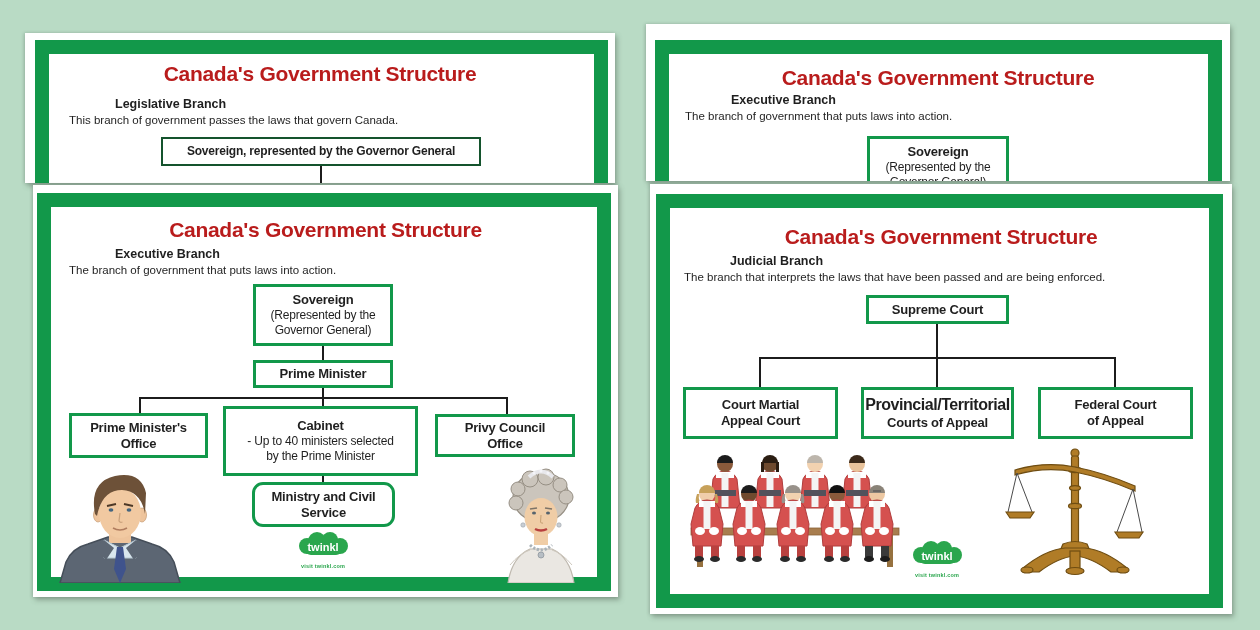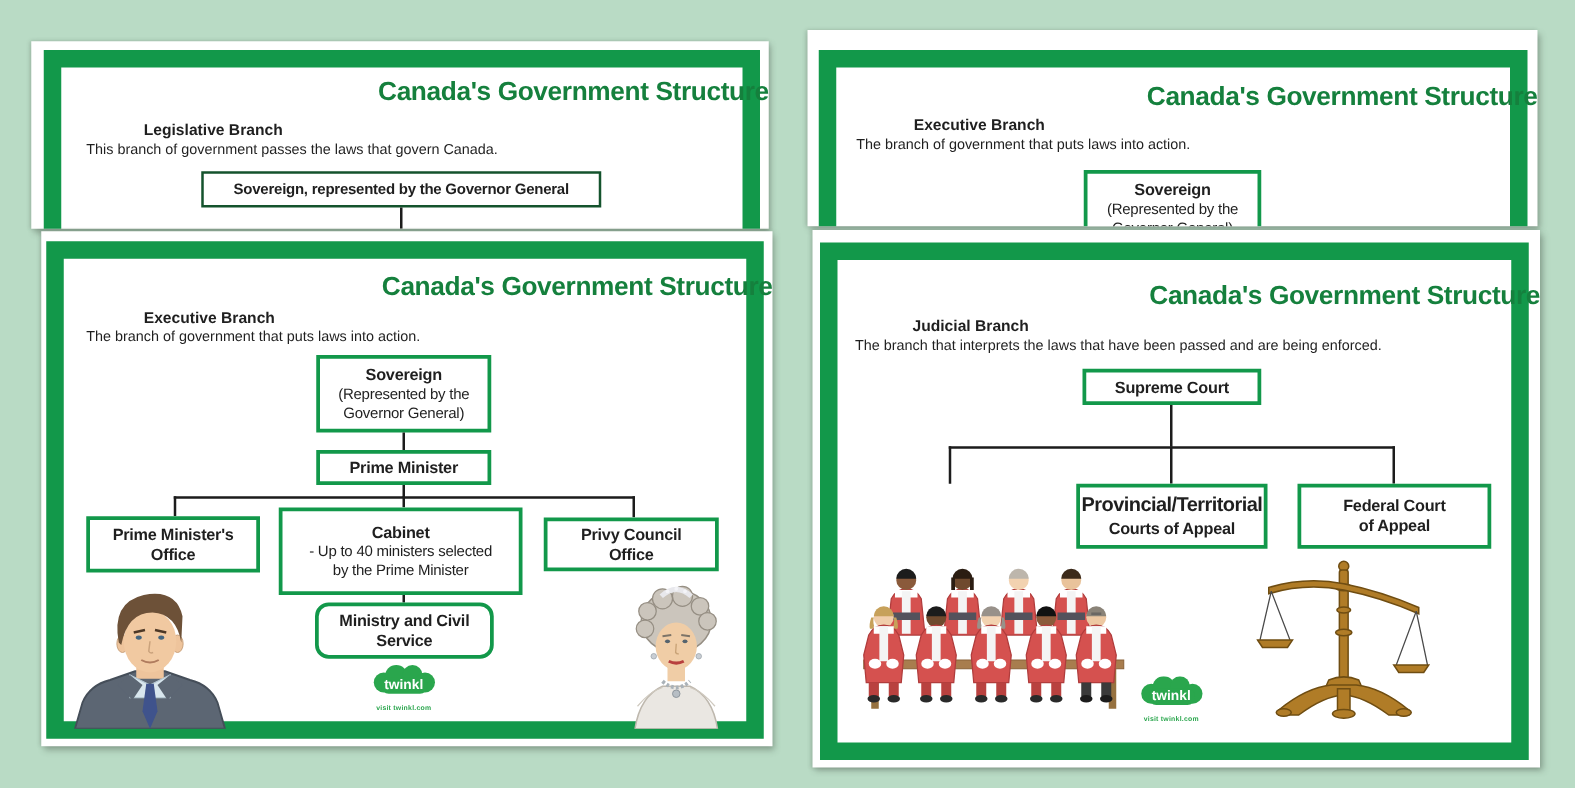--- a/index.html
+++ b/index.html
@@ -18,22 +18,22 @@
     overflow:hidden;
   }
   .z1 { z-index:1; }
   .z2 { z-index:2; }
   .frame {
     position:absolute;
     border:14px solid #12984a;
   }
   .title {
     position:absolute; left:0; right:0;
-    text-align:right;
-    color:#15803d;
+    text-align:center;
+    color:#b91c1c;
     font-weight:bold;
     font-size:21px;
     letter-spacing:-0.3px;
   }
   .branch-name {
     position:absolute;
     font-weight:bold;
     font-size:12.5px;
     white-space:nowrap;
     padding-left:46px;
@@ -210,20 +210,24 @@
   <div class="node" style="left:216px;top:111px;width:143px;height:29px;">
     <b>Supreme Court</b>
   </div>
 
   <div class="cline" style="left:286px;top:140px;width:2px;height:33px;"></div>
   <div class="cline" style="left:109px;top:173px;width:357px;height:2px;"></div>
   <div class="cline" style="left:109px;top:173px;width:2px;height:30px;"></div>
   <div class="cline" style="left:286px;top:173px;width:2px;height:30px;"></div>
   <div class="cline" style="left:464px;top:173px;width:2px;height:30px;"></div>
 
+  <div class="node" style="left:33px;top:203px;width:155px;height:52px;">
+    <b>Court Martial</b>
+    <b>Appeal Court</b>
+  </div>
   <div class="node" style="left:211px;top:203px;width:153px;height:52px;">
     <b class="tight">Provincial/Territorial</b>
     <b>Courts of Appeal</b>
   </div>
   <div class="node" style="left:388px;top:203px;width:155px;height:52px;">
     <b>Federal Court</b>
     <b>of Appeal</b>
   </div>
 
   <svg class="illus" style="left:35px;top:266px;" width="220" height="128" viewBox="0 0 220 128">

